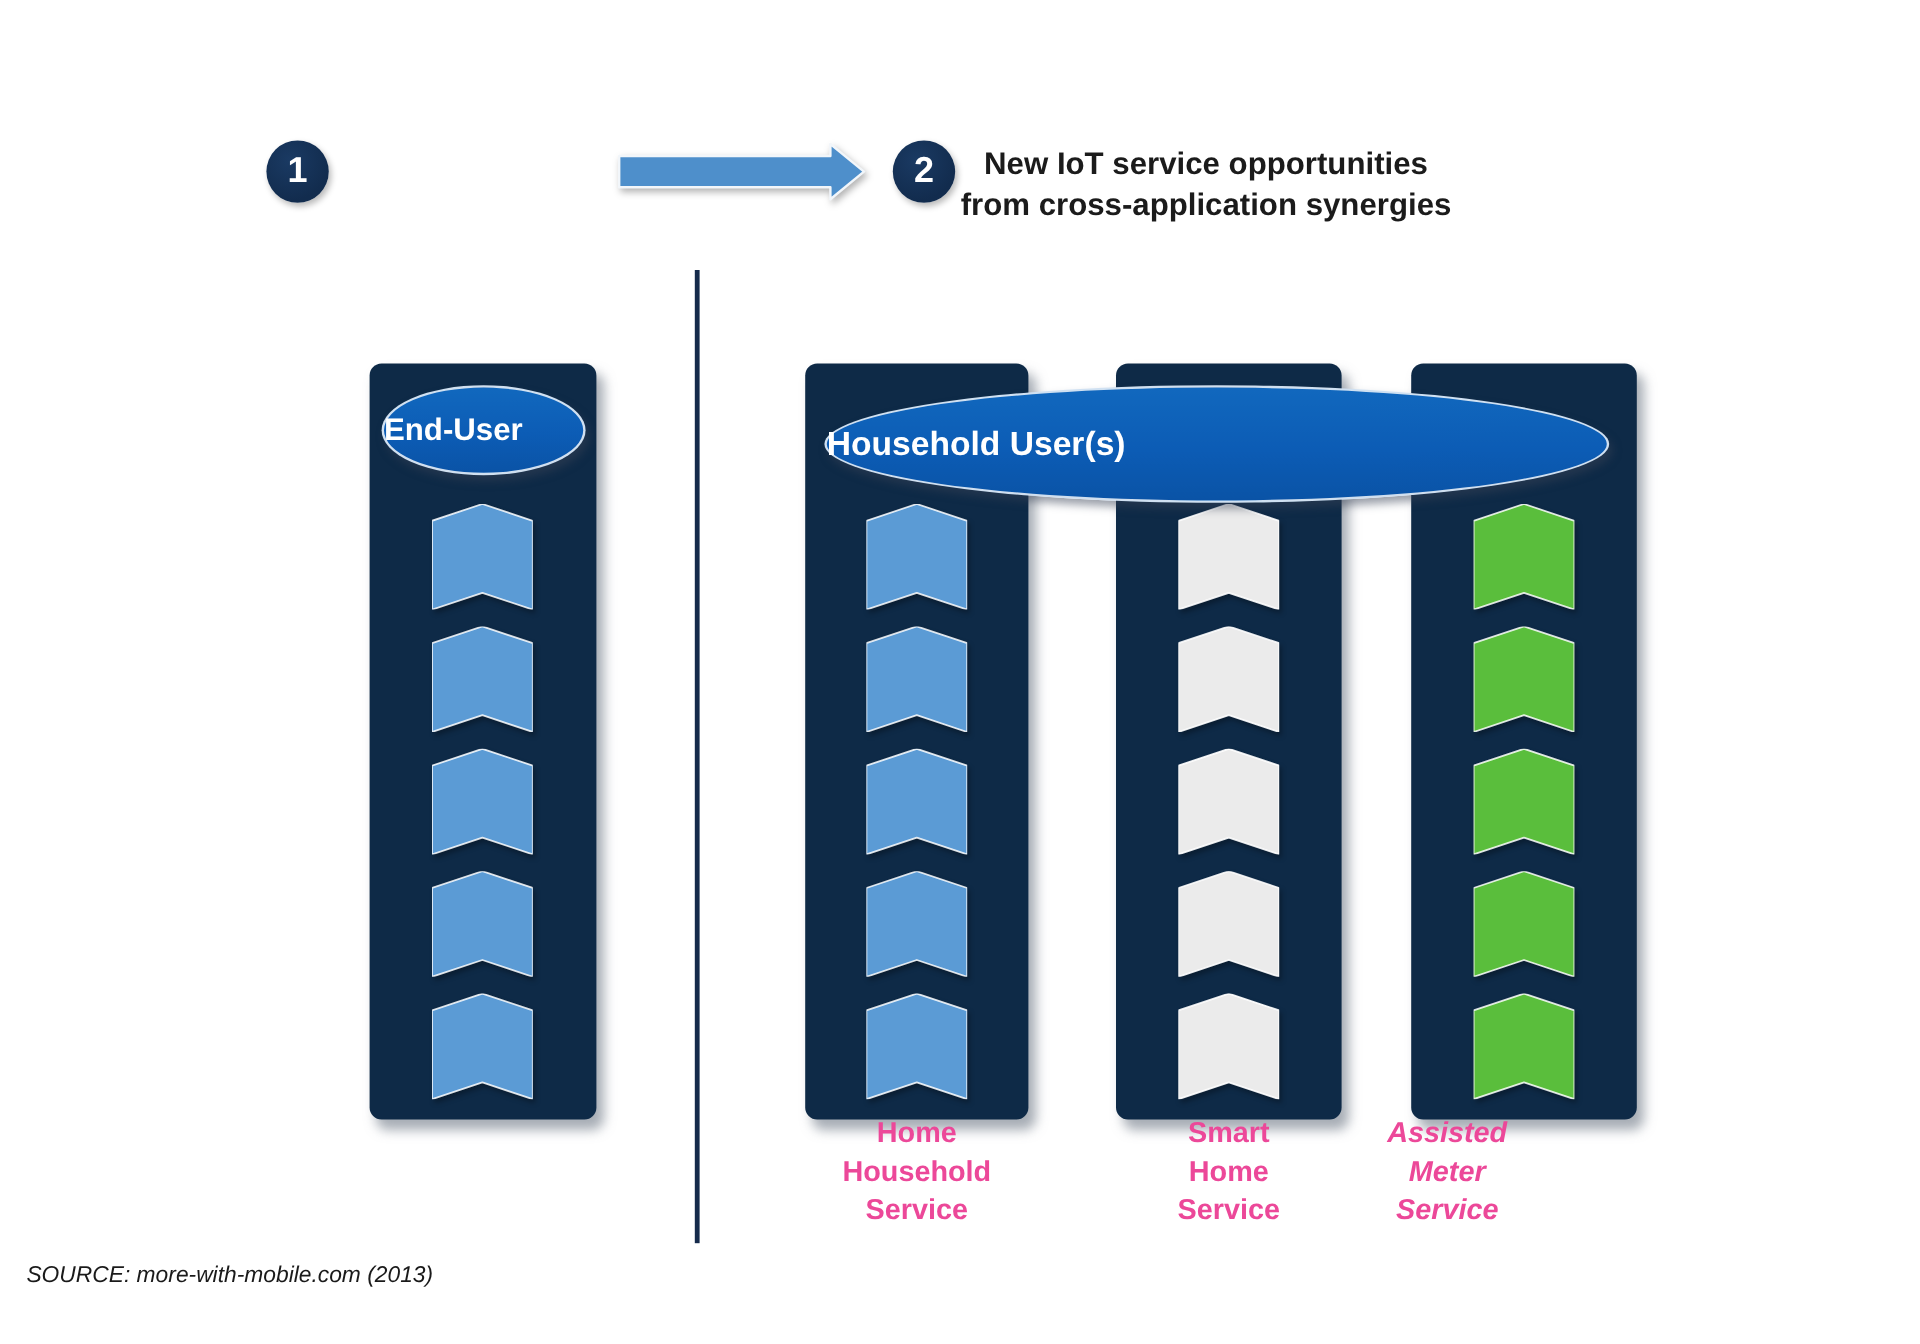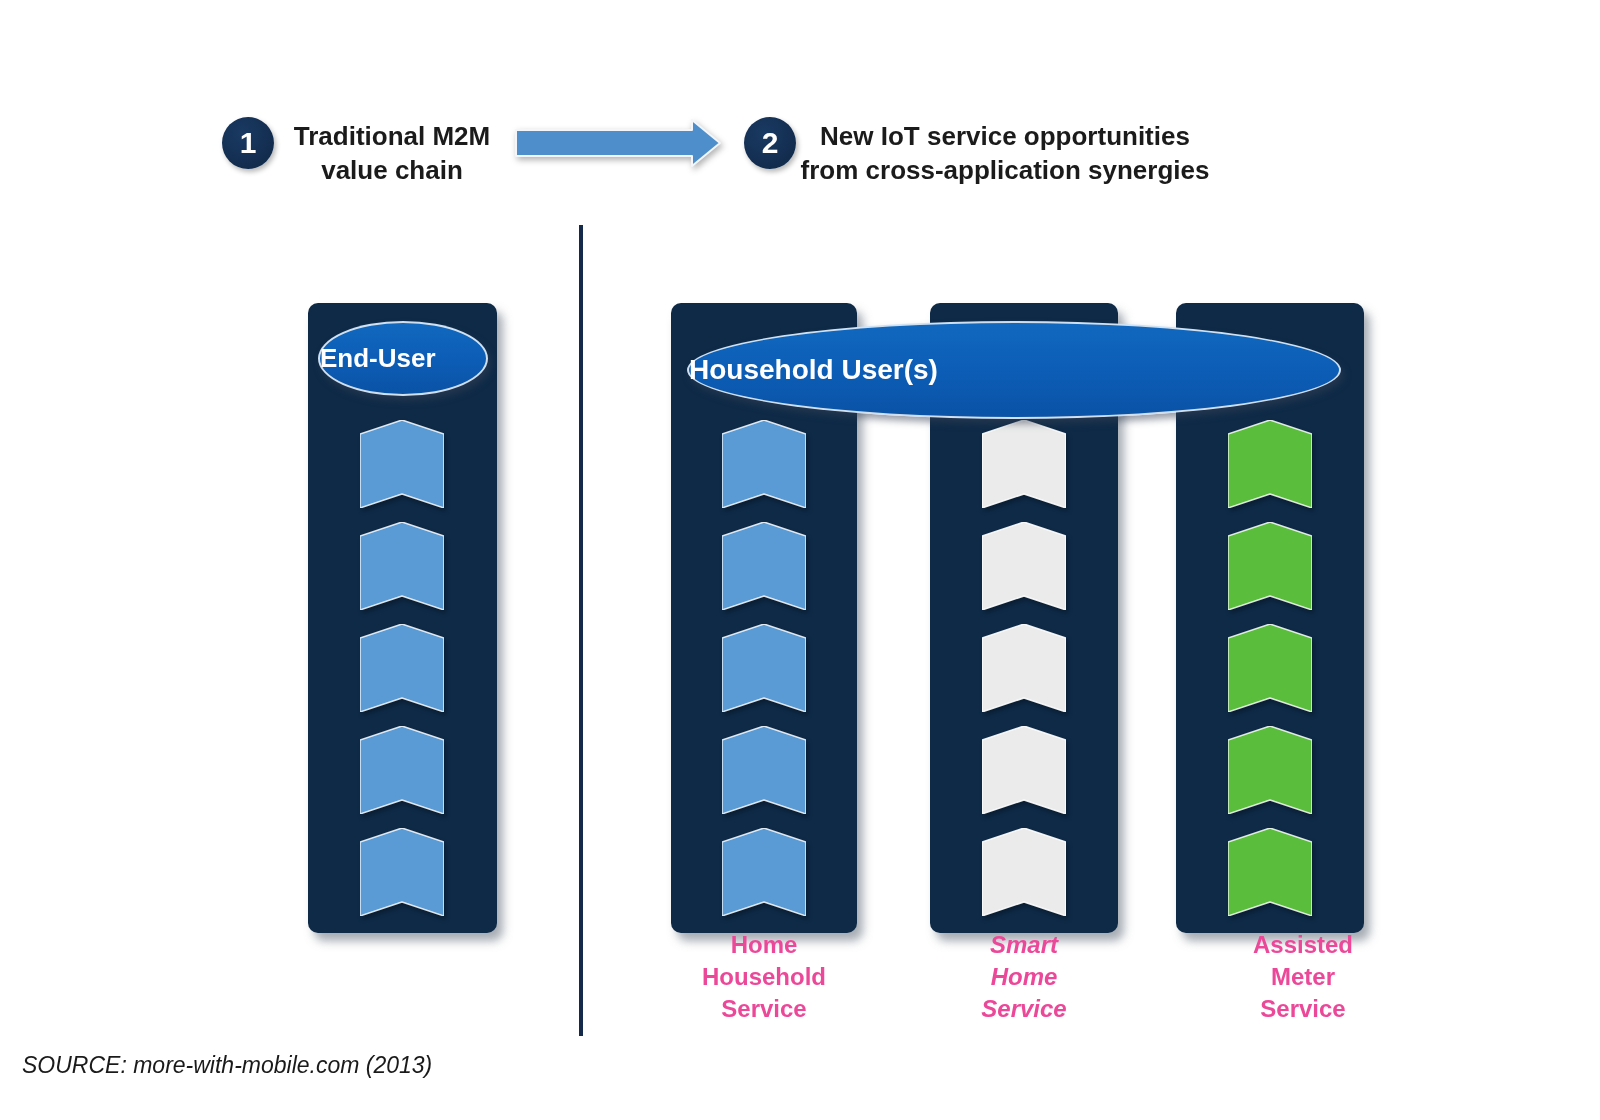--- a/index.html
+++ b/index.html
@@ -54,37 +54,33 @@
   #chevrons-home{left:722px;}
   #chevrons-smart{left:982px;}
   #chevrons-assisted{left:1228px;}
   .chevron-stack svg{display:block;filter:drop-shadow(2px 3px 2px rgba(0,0,0,0.3));}
   
   .service-label{
     position:absolute;top:929px;width:200px;text-align:center;color:#ec4899;
     font-weight:bold;font-size:24px;line-height:32px;
   }
   #label-home{left:664px;}
-  #label-smart{left:924px;font-style:italic;}
-  #label-assisted{left:1203px;}
+  #label-smart{left:924px;}
+  #label-assisted{left:1106px;font-style:italic;}
   
   #source-note{
-    position:absolute;left:22px;top:1052px;font-style:italic;font-size:23px;color:#1a1a1a;
+    position:absolute;left:22px;top:1052px;font-style:italic;font-size:19px;color:#1a1a1a;
   }
 </style>
 </head>
 <body>
 
 <div id="canvas">
 
   <div class="step-circle" id="step1-circle">1</div>
-  <div class="step-title" id="step1-title">
-    <span>Traditional M2M</span><br>
-    <span>value chain</span>
-  </div>
 
   <svg id="arrow-svg" width="212" height="58" viewBox="0 0 212 58">
     <polygon points="4,16 180,16 180,6 208,29 180,52 180,42 4,42" fill="#4E8FCB" stroke="#F2F6FA" stroke-width="2" stroke-linejoin="round"></polygon>
   </svg>
 
   <div class="step-circle" id="step2-circle">2</div>
   <div class="step-title" id="step2-title">
     <span>New IoT service opportunities</span><br>
     <span>from cross-application synergies</span>
   </div>

